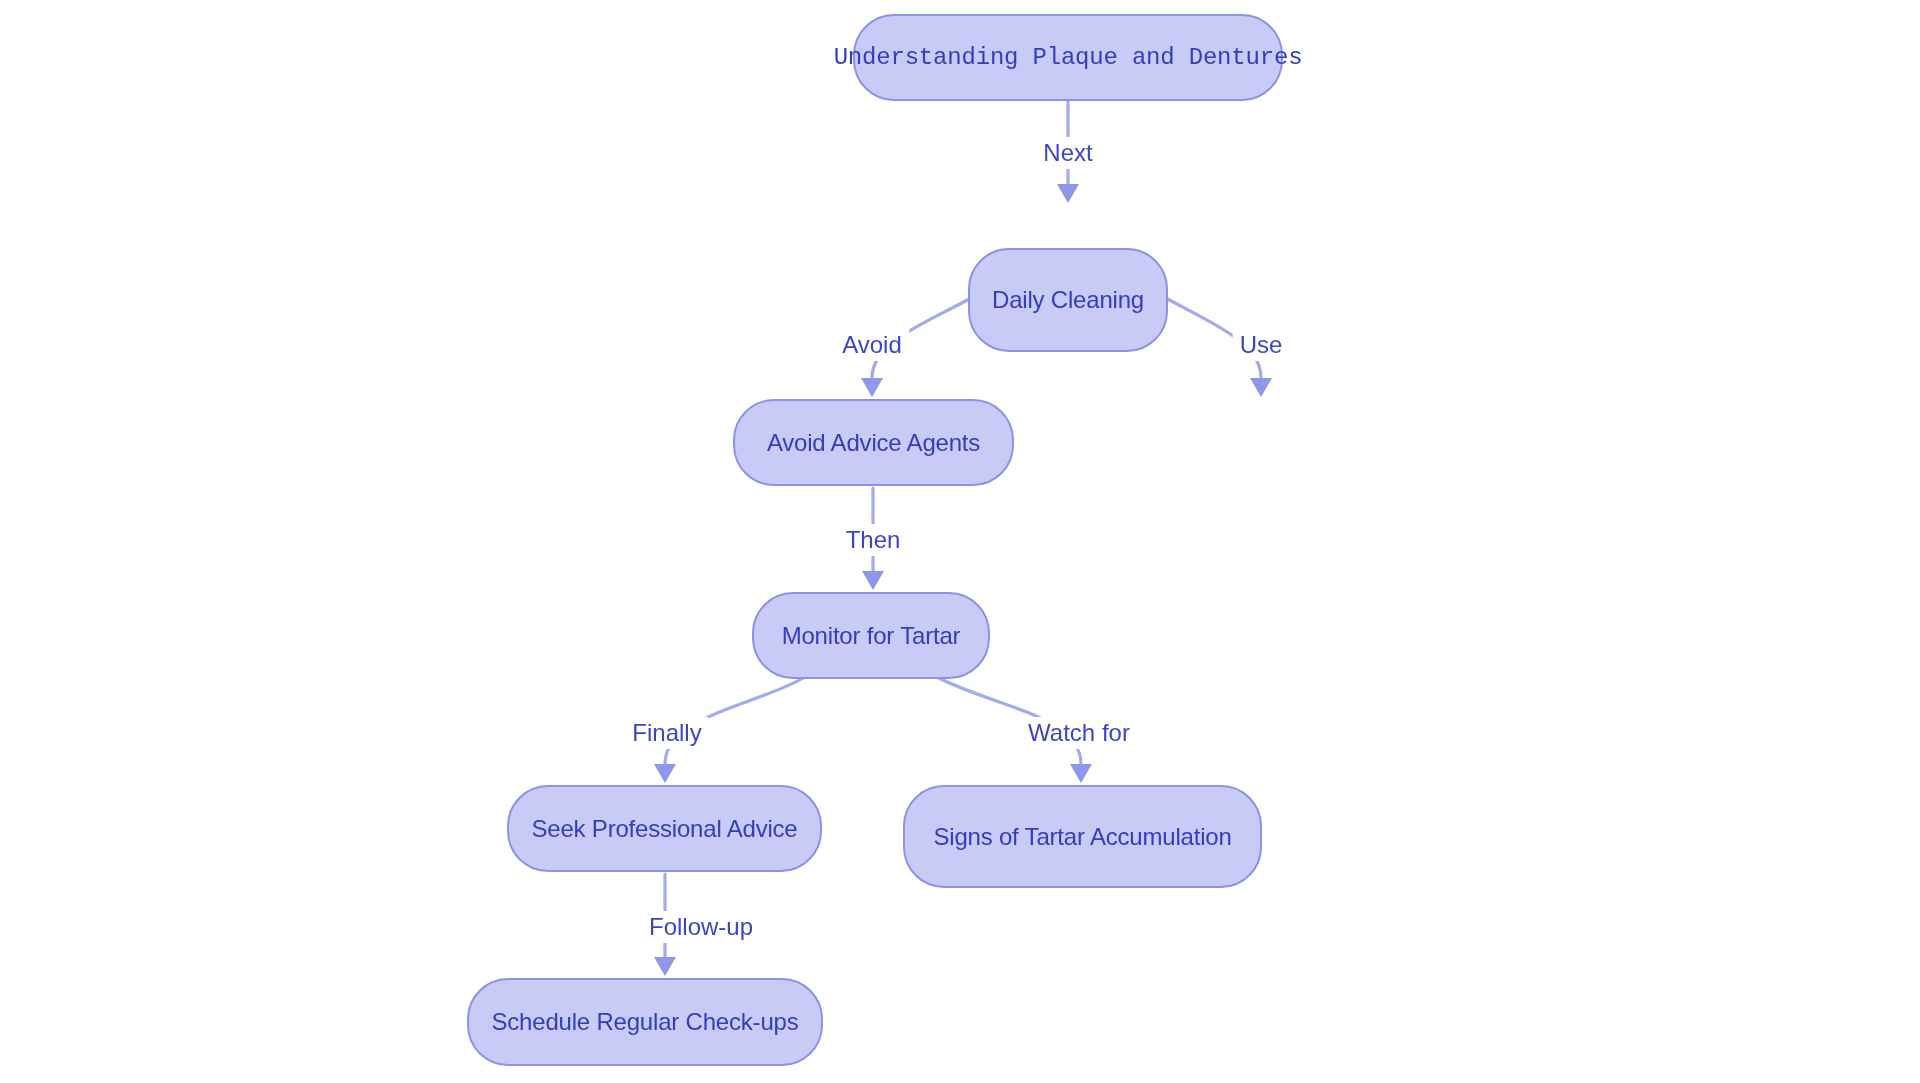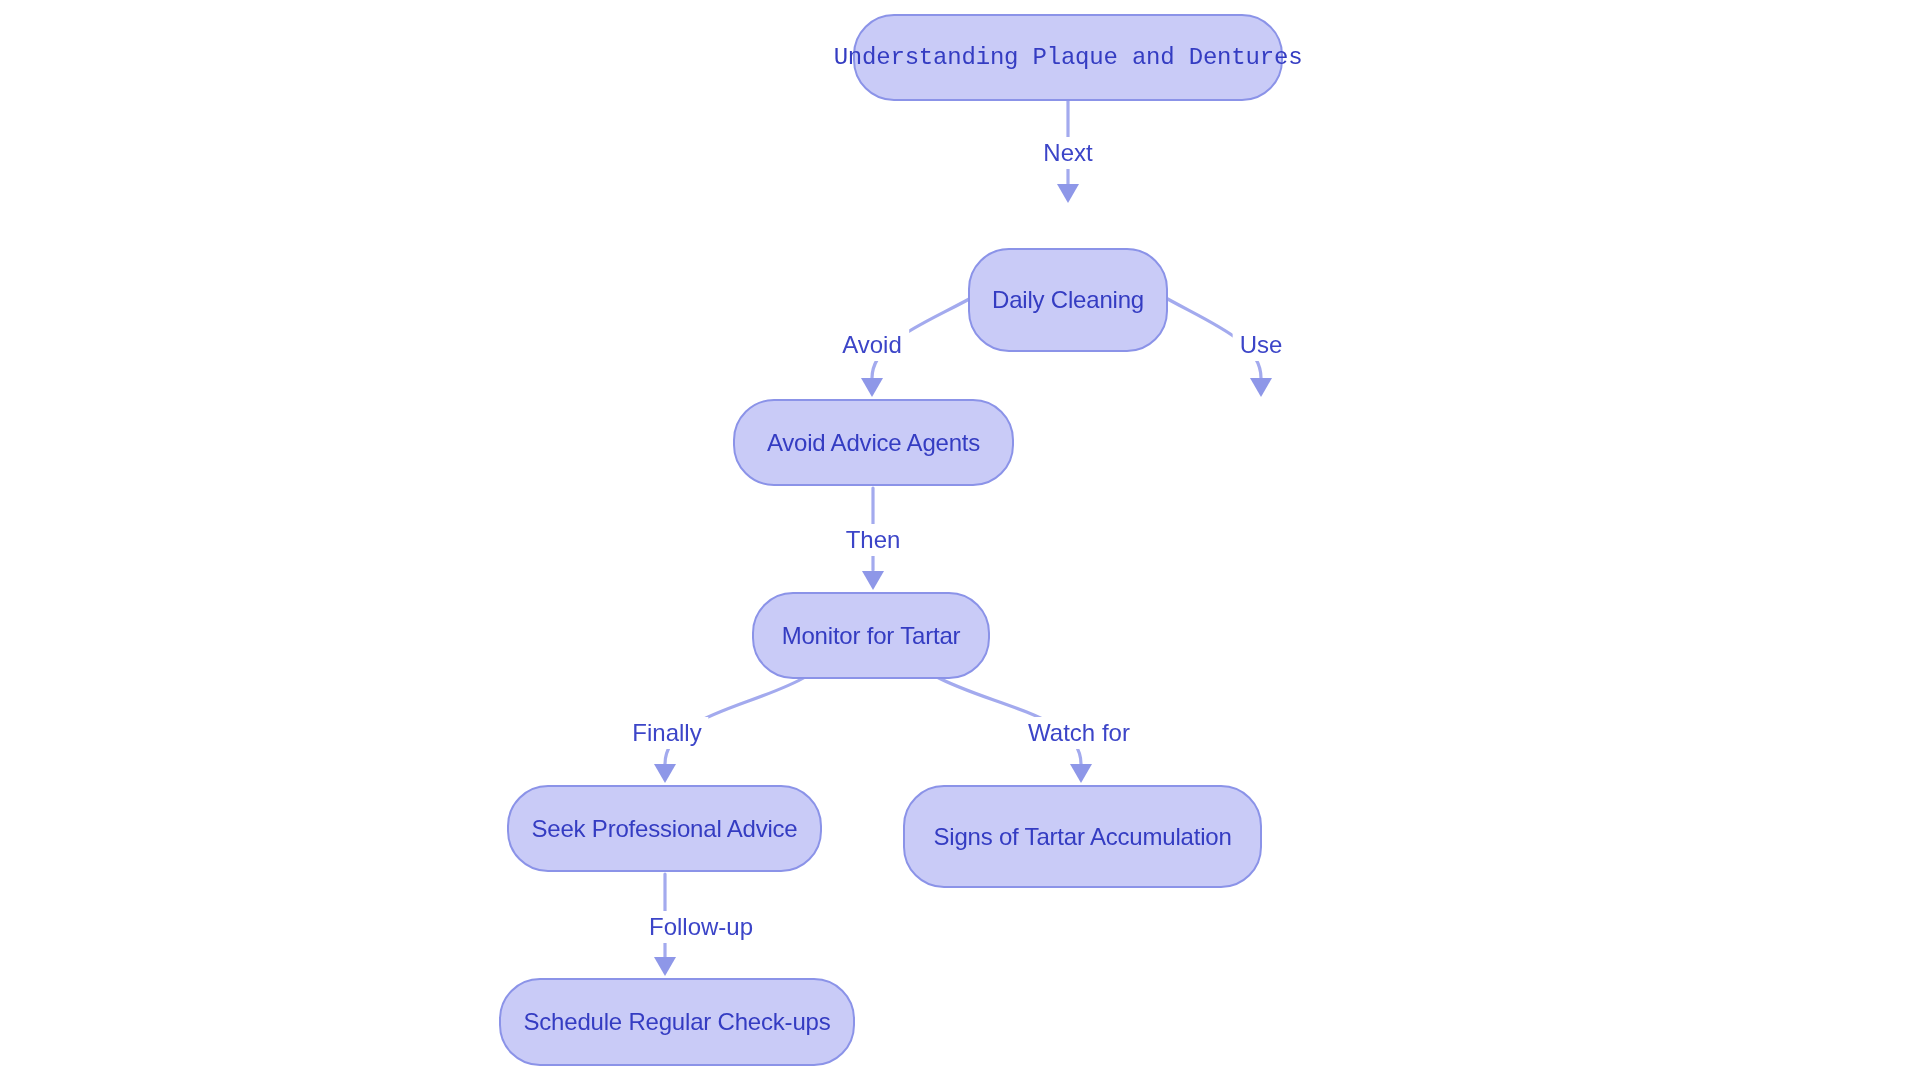--- a/index.html
+++ b/index.html
@@ -87,16 +87,16 @@
     </div>
     <div class="node" style="left: 507px; top: 785px; width: 315px; height: 87px;">
       <span>Seek Professional Advice</span>
     </div>
     <div class="node" style="left: 752px; top: 592px; width: 238px; height: 87px;">
       <span>Monitor for Tartar</span>
     </div>
     <div class="node" style="left: 903px; top: 785px; width: 359px; height: 103px;">
       <span>Signs of Tartar Accumulation</span>
     </div>
-    <div class="node" style="left: 499px; top: 978px; width: 356px; height: 88px; text-align: right;">
+    <div class="node" style="left: 467px; top: 978px; width: 356px; height: 88px; text-align: right;">
       <span>Schedule Regular Check-ups</span>
     </div>
   </div>
 
 </body></html>

